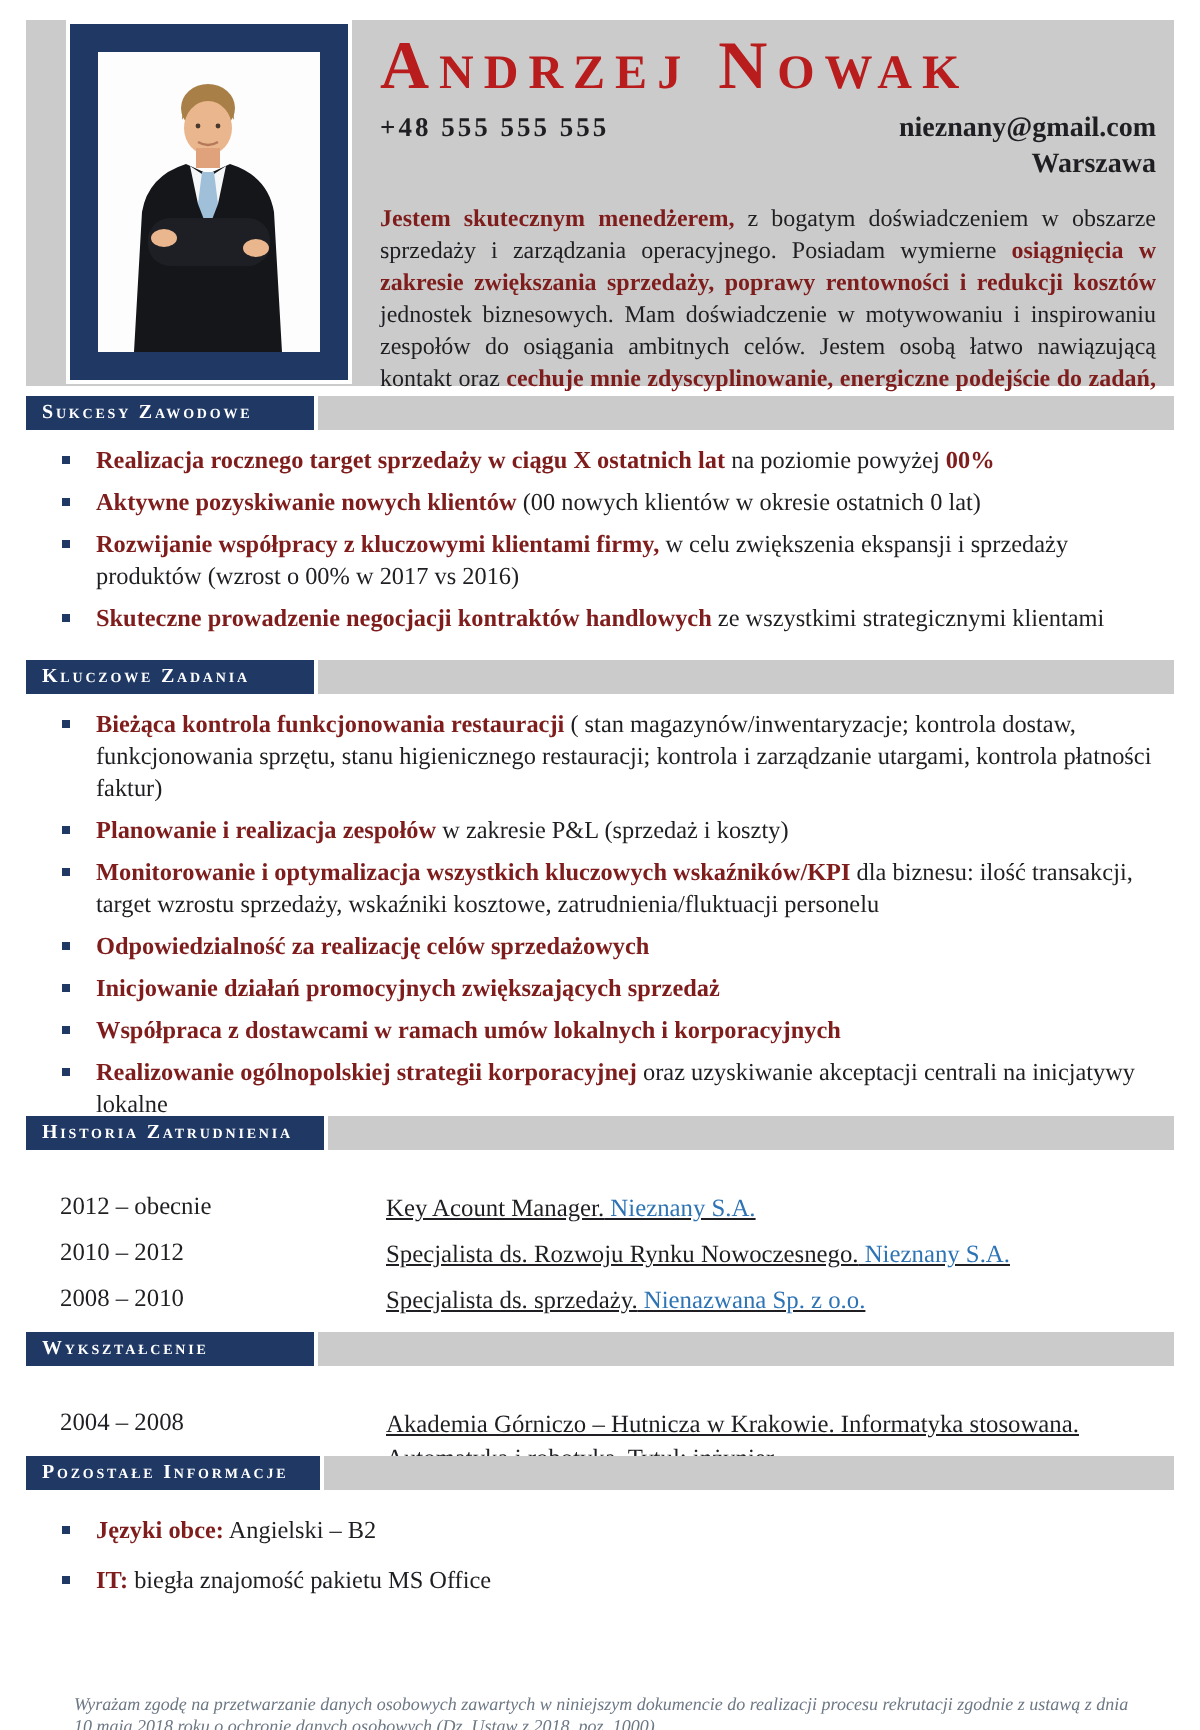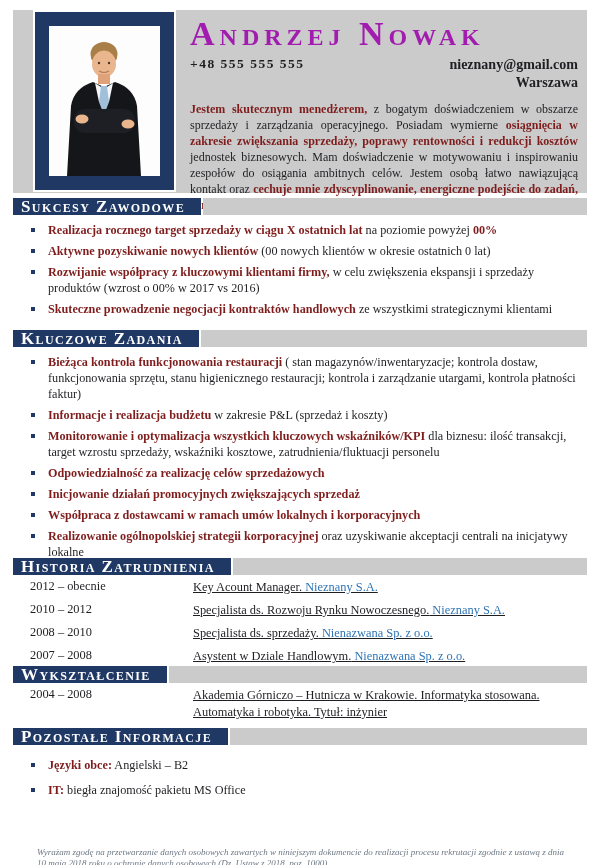--- a/index.html
+++ b/index.html
@@ -6,44 +6,44 @@
   .page{position:relative;width:600px;height:865px;background:#ffffff;overflow:hidden;
         font-family:"Liberation Serif", serif;color:#1f1f23;}
 
   
   .header-block{position:absolute;top:10px;left:13px;right:13px;height:183px;background:#cbcbcb;}
   .photo-frame{position:absolute;top:2px;left:22px;width:139px;height:178px;background:#1f3864;
                outline:2px solid #ffffff;box-sizing:border-box;padding:14px;}
   .photo{width:111px;height:150px;background:#fdfdfd;overflow:hidden;}
   .header-right{position:absolute;left:177px;right:9px;top:4px;}
   .name{margin:0;font-size:34px;font-weight:bold;font-variant:small-caps;letter-spacing:5px;
-        color:#a21caf;line-height:1.15;white-space:nowrap;}
+        color:#b91c1c;line-height:1.15;white-space:nowrap;}
   .contact-row{display:flex;justify-content:space-between;align-items:flex-start;margin-top:3px;
                font-weight:bold;font-size:13.5px;gap:14px;}
   .phone{letter-spacing:1.5px;}
   .contact-right{text-align:right;line-height:1.3;font-size:14px;}
   .summary{margin:9px 0 0 0;text-align:justify;font-size:12px;line-height:16px;}
 
   
   .section{position:absolute;left:13px;right:13px;}
   .sec-sukcesy{top:198px;} .sec-kluczowe{top:330px;} .sec-historia{top:558px;}
   .sec-wyksztalcenie{top:666px;} .sec-pozostale{top:728px;}
   .band{display:flex;height:17px;}
   .band-label{background:#1f3864;color:#ffffff;font-weight:bold;font-variant:small-caps;
-              font-size:17px;letter-spacing:1.4px;padding:0 16px 0 8px;min-width:120px;
+              font-size:10px;letter-spacing:1.4px;padding:0 16px 0 8px;min-width:120px;
               display:flex;align-items:center;white-space:nowrap;}
   .band-fill{flex:1;background:#cbcbcb;margin-left:2px;}
 
   ul.bullets{list-style:none;margin:7px 0 0 0;padding:0;}
   ul.bullets li{position:relative;padding-left:35px;margin-bottom:5px;font-size:12.2px;line-height:16px;}
   ul.bullets.loose{margin-top:12px;}
   ul.bullets.loose li{margin-bottom:9px;}
   .sq{position:absolute;left:18px;top:6px;width:4px;height:4px;background:#1f3864;}
 
-  .rows{margin-top:4px;padding-left:17px;}
+  .rows{margin-top:21px;padding-left:17px;}
   .row{display:flex;margin-bottom:6px;font-size:12.4px;line-height:15px;}
   .row .dates{width:163px;flex-shrink:0;}
   .row .desc{flex:1;line-height:17px;text-decoration:underline;}
   .blue{color:#2e74b5;}
   b{color:#7f1d1d;}
 
   
   .footer-note{position:absolute;left:37px;right:32px;top:838px;font-style:italic;
                font-size:9px;line-height:1.25;color:#6d7885;}
 </style>
@@ -99,21 +99,21 @@
       </ul>
   </div>
 
   <div class="section sec-kluczowe">
     <div class="band">
       <span class="band-label">Kluczowe Zadania</span>
       <span class="band-fill"></span>
     </div>
     <ul class="bullets">
         <li><span class="sq"></span><span><b>Bieżąca kontrola funkcjonowania restauracji</b><span> ( stan magazynów/inwentaryzacje; kontrola dostaw, funkcjonowania sprzętu, stanu higienicznego restauracji; kontrola i zarządzanie utargami, kontrola płatności faktur)</span></span></li>
-        <li><span class="sq"></span><span><b>Informacje i realizacja budżetu</b><span> w zakresie P&amp;L (sprzedaż i koszty)</span></span></li>
+        <li><span class="sq"></span><span><b>Planowanie i realizacja zespołów</b><span> w zakresie P&amp;L (sprzedaż i koszty)</span></span></li>
         <li><span class="sq"></span><span><b>Monitorowanie i optymalizacja wszystkich kluczowych wskaźników/KPI</b><span> dla biznesu: ilość transakcji, target wzrostu sprzedaży, wskaźniki kosztowe, zatrudnienia/fluktuacji personelu</span></span></li>
         <li><span class="sq"></span><span><b>Odpowiedzialność za realizację celów sprzedażowych</b></span></li>
         <li><span class="sq"></span><span><b>Inicjowanie działań promocyjnych zwiększających sprzedaż</b></span></li>
         <li><span class="sq"></span><span><b>Współpraca z dostawcami w ramach umów lokalnych i korporacyjnych</b></span></li>
         <li><span class="sq"></span><span><b>Realizowanie ogólnopolskiej strategii korporacyjnej</b><span> oraz uzyskiwanie akceptacji centrali na inicjatywy lokalne</span></span></li>
       </ul>
   </div>
 
   <div class="section sec-historia">
     <div class="band">

